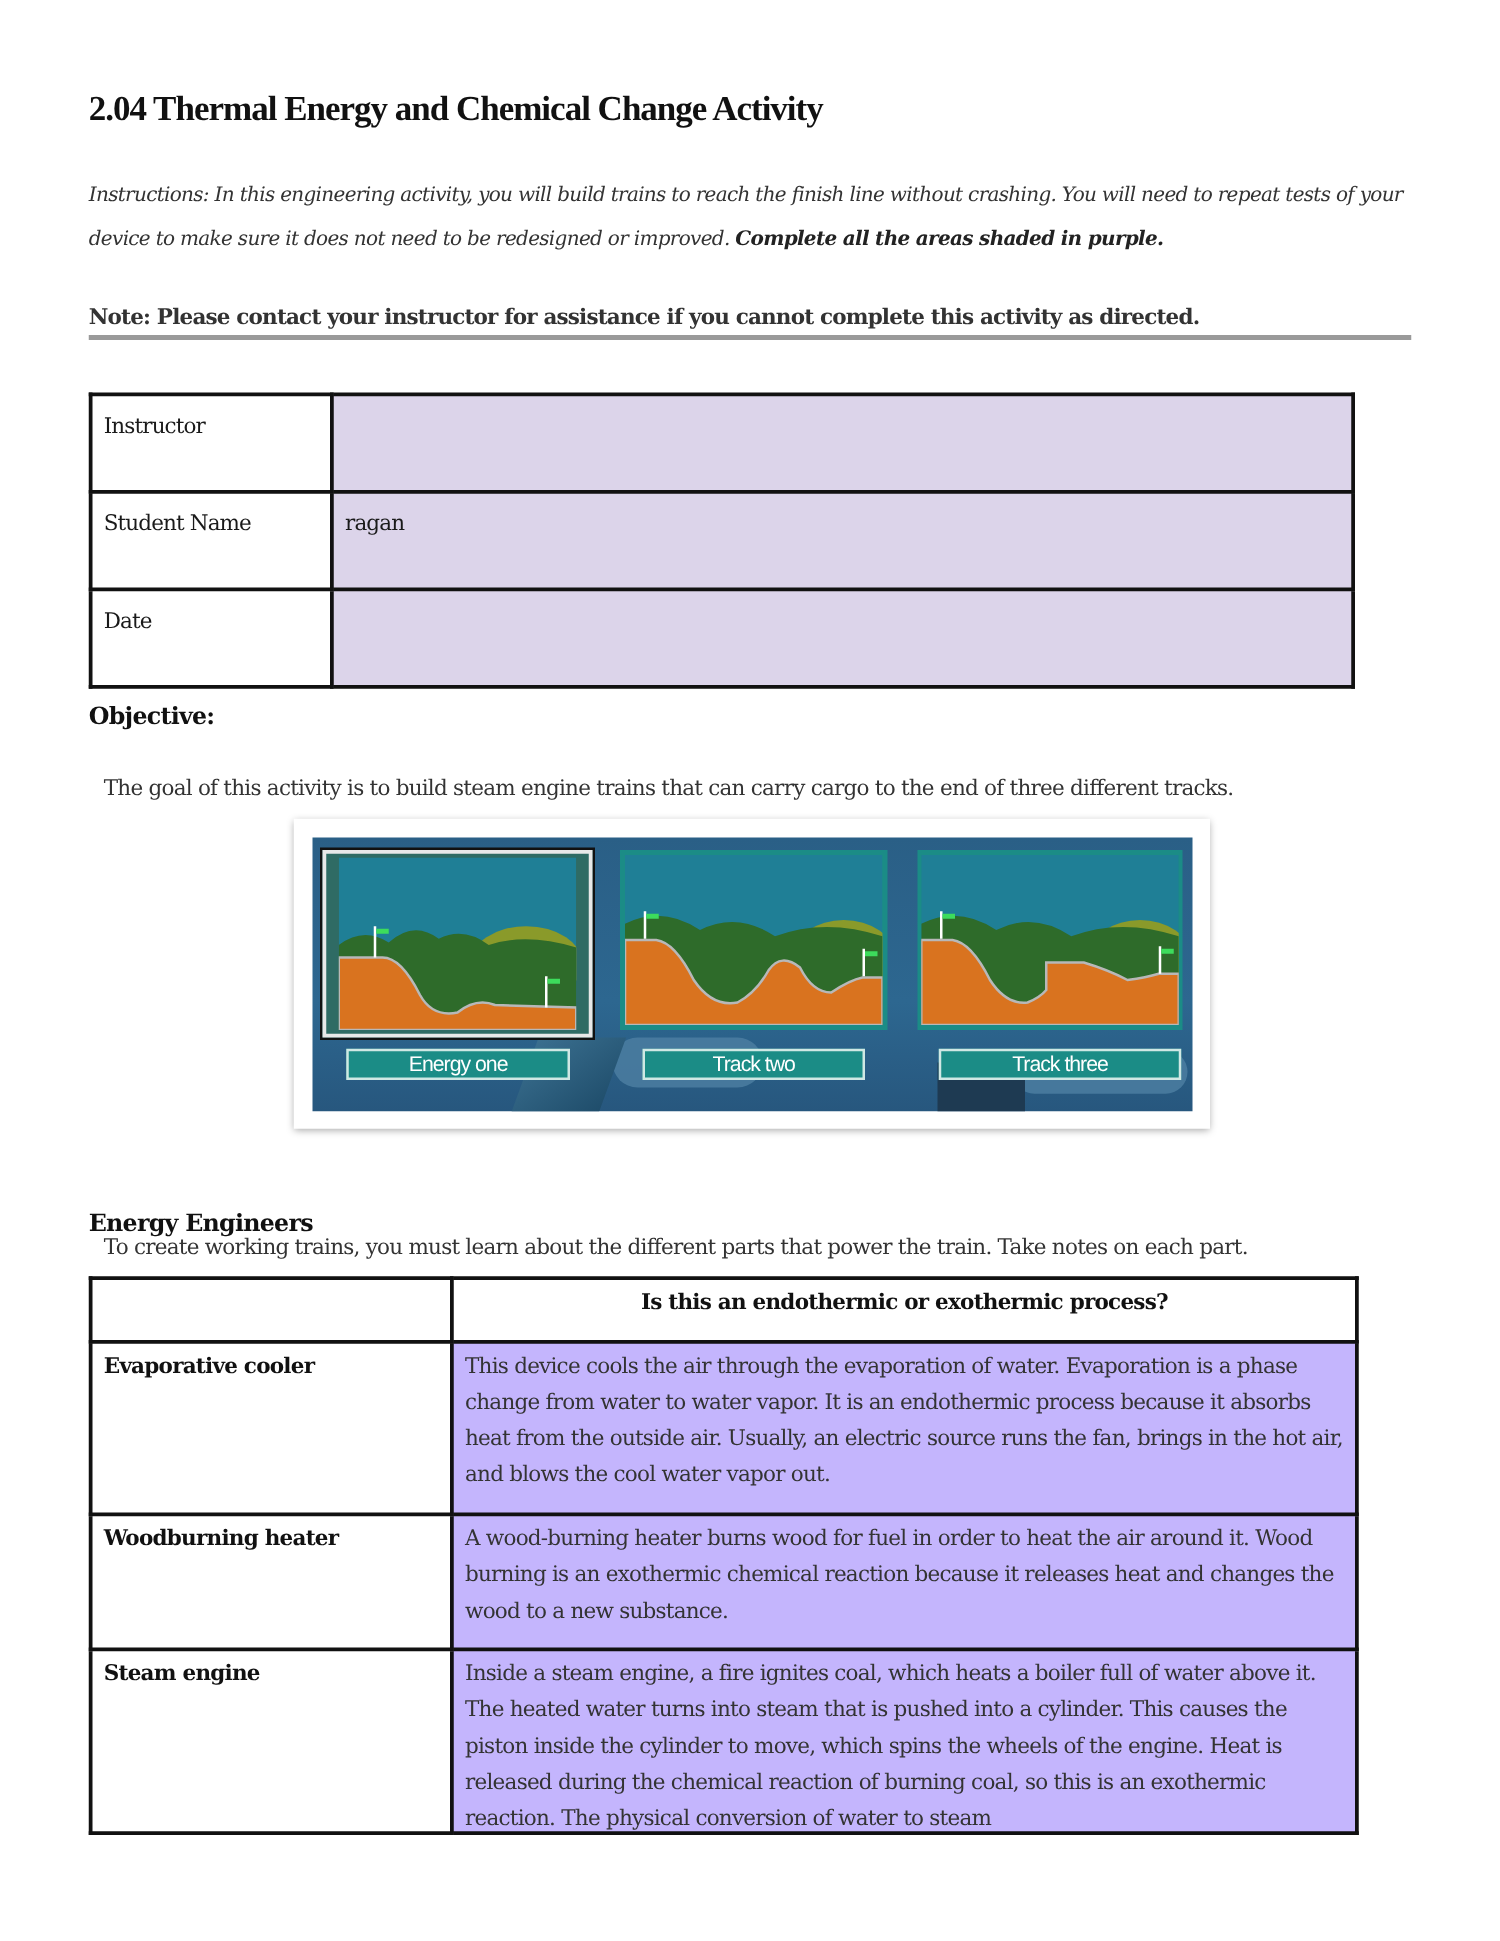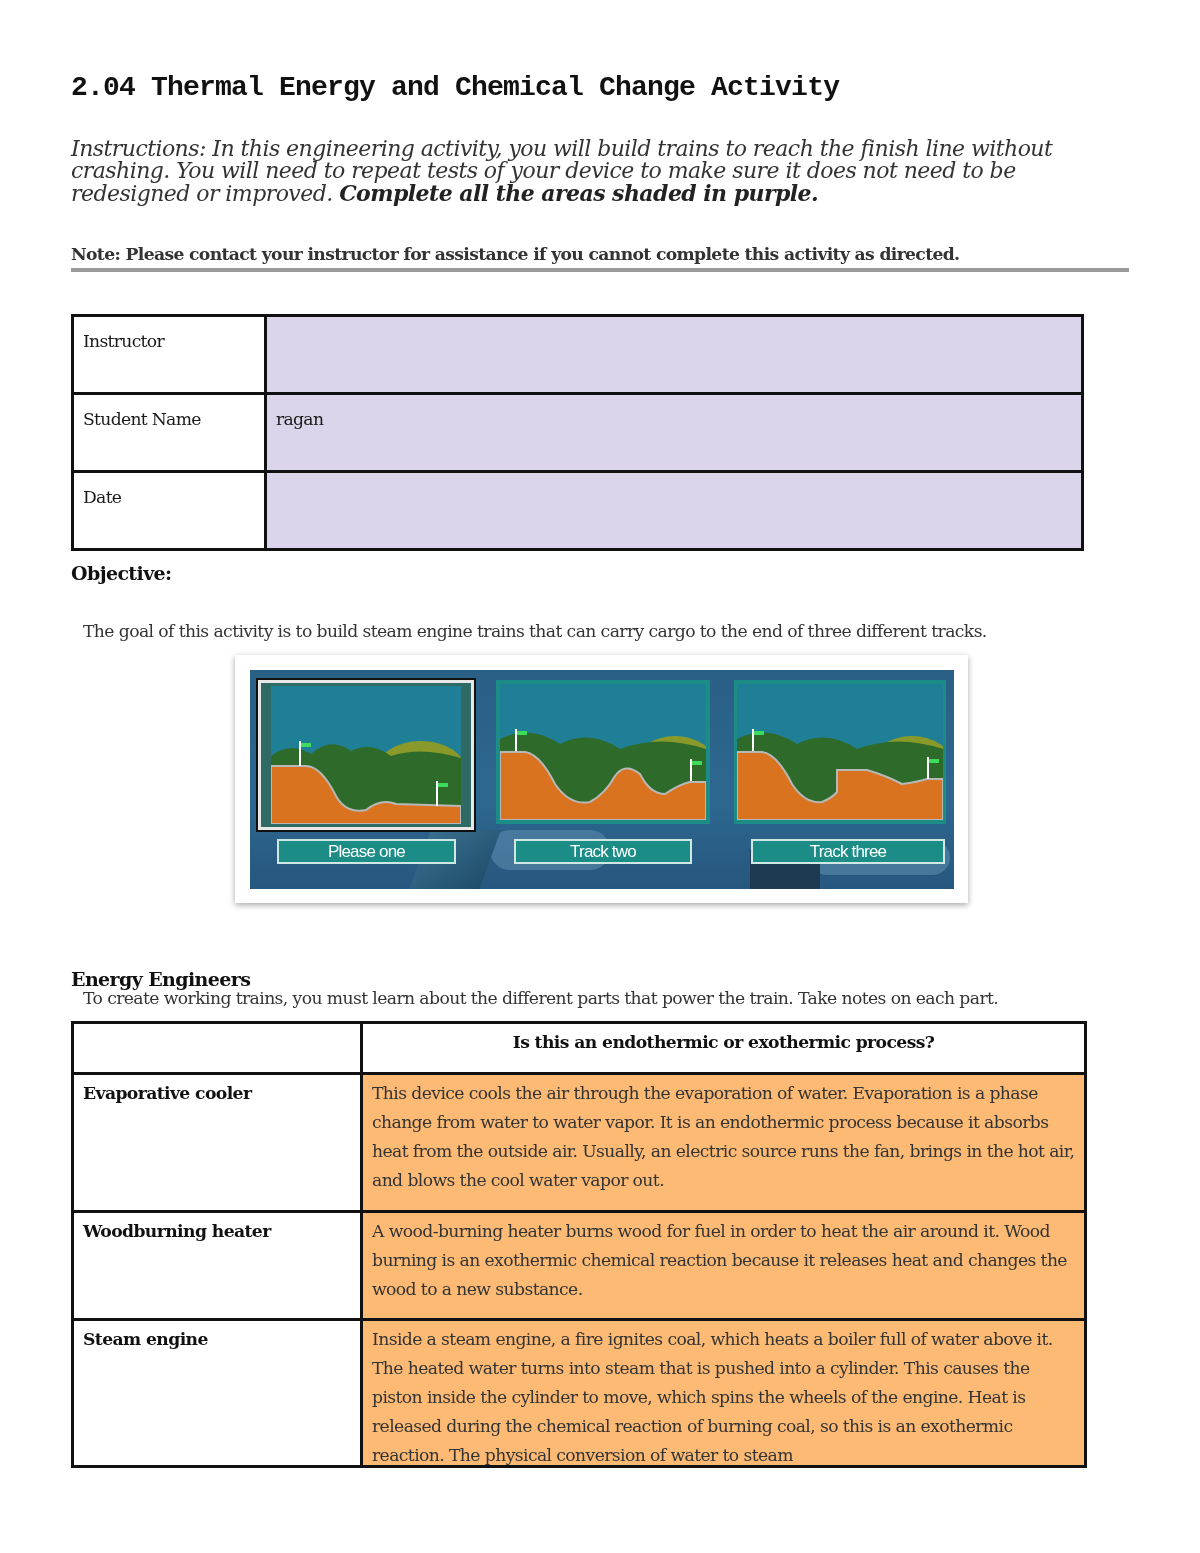--- a/index.html
+++ b/index.html
@@ -2,26 +2,26 @@
 <html><head>
 <meta charset="utf-8">
 <style>
   html, body { margin: 0; padding: 0; background: #ffffff; }
   body {
     width: 1200px; height: 1553px; position: relative; overflow: hidden;
     font-family: "DejaVu Serif", "Liberation Serif", serif; color: #1a1a1a;
   }
   .title {
     position: absolute; left: 71px; top: 72px; margin: 0;
-    font-family: Liberation Mono, monospace; font-weight: bold; font-size: 28px;
+    font-family: Liberation Serif, serif; font-weight: bold; font-size: 28px;
     letter-spacing: -0.8px; color: #111;
   }
   .instructions {
     position: absolute; left: 71px; top: 138px; width: 1060px; margin: 0;
-    font-style: italic; font-size: 22px; line-height: 22px; letter-spacing: -0.55px;
+    font-style: italic; font-size: 16px; line-height: 35px; letter-spacing: -0.55px;
     color: #333;
   }
   .instructions b { color: #222; }
   .note {
     position: absolute; left: 71px; top: 244px; margin: 0;
     font-weight: bold; font-size: 17.2px; letter-spacing: -0.65px; color: #333;
   }
   .rule {
     position: absolute; left: 71px; top: 268px; width: 1058px; height: 4px; background: #9a9a9a;
   }
@@ -54,21 +54,21 @@
   .track-card svg { position: absolute; }
   .track-btn {
     position: absolute; top: 169px; height: 25px; background: #1b8c86; border: 2px solid #cfe8e4;
     color: #fff; font-family: "Liberation Sans", sans-serif; font-size: 17px; letter-spacing: -0.8px;
     display: flex; align-items: center; justify-content: center; box-sizing: border-box;
   }
   .parts-table { left: 71px; top: 1021px; width: 1016px; }
   .parts-table td { border: 3px solid #111; vertical-align: top; padding: 4px 9px 0 9px;
     font-size: 17.2px; line-height: 29px; letter-spacing: -0.6px; }
   .parts-table td.part { width: 268px; font-weight: bold; background: #fff; color: #111; }
-  .parts-table td.desc { background: #fdba74; color: #333; }
+  .parts-table td.desc { background: #c4b5fd; color: #333; }
   .parts-table tr.head td { height: 44px; background: #fff; }
   .parts-table tr.head td.q { text-align: center; font-weight: bold; color: #111; padding-top: 4px; }
 </style>
 </head>
 <body>
 
 <h1 class="title">2.04 Thermal Energy and Chemical Change Activity</h1>
 
 <p class="instructions"><span>Instructions: In this engineering activity, you will build trains to reach the finish line without crashing. You will need to repeat tests of your device to make sure it does not need to be redesigned or improved. </span><b>Complete all the areas shaded in purple.</b></p>
 
@@ -107,21 +107,21 @@
         <rect width="190" height="138" fill="#1f7f96"></rect>
         <ellipse cx="150" cy="85" rx="45" ry="30" fill="#8a9a2a"></ellipse>
         <path d="M0 70 Q20 55 40 68 Q60 50 80 65 Q100 55 120 70 Q150 60 190 72 L190 138 L0 138 Z" fill="#2e6b2a"></path>
         <path d="M0 80 L35 80 Q50 80 65 110 Q75 128 95 124 Q110 112 125 118 L190 120 L190 138 L0 138 Z" fill="#d9731f" stroke="#b8b8b8" stroke-width="2"></path>
         <rect x="28" y="55" width="2" height="25" fill="#fff"></rect>
         <rect x="30" y="57" width="10" height="4" fill="#3ddc5c"></rect>
         <rect x="165" y="95" width="2" height="25" fill="#fff"></rect>
         <rect x="167" y="97" width="10" height="4" fill="#3ddc5c"></rect>
       </svg>
     </div>
-    <div class="track-btn" style="left:27px; width:179px;">Please one</div>
+    <div class="track-btn" style="left:27px; width:179px;">Energy one</div>
 
     <div class="track-card" style="left:246px; width:214px;">
       <svg width="206" height="136" viewBox="0 0 206 136" style="left:4px; top:4px;">
         <rect width="206" height="136" fill="#1f7f96"></rect>
         <ellipse cx="175" cy="80" rx="40" ry="28" fill="#8a9a2a"></ellipse>
         <path d="M0 55 Q30 40 60 60 Q90 45 120 65 Q160 50 206 65 L206 136 L0 136 Z" fill="#2e6b2a"></path>
         <path d="M0 68 L25 68 Q40 70 55 100 Q70 122 90 118 Q105 110 115 92 Q125 78 140 90 Q150 110 165 110 Q180 100 190 98 L206 98 L206 136 L0 136 Z" fill="#d9731f" stroke="#b8b8b8" stroke-width="2"></path>
         <rect x="15" y="45" width="2" height="22" fill="#fff"></rect>
         <rect x="17" y="47" width="10" height="4" fill="#3ddc5c"></rect>
         <rect x="190" y="75" width="2" height="22" fill="#fff"></rect>

